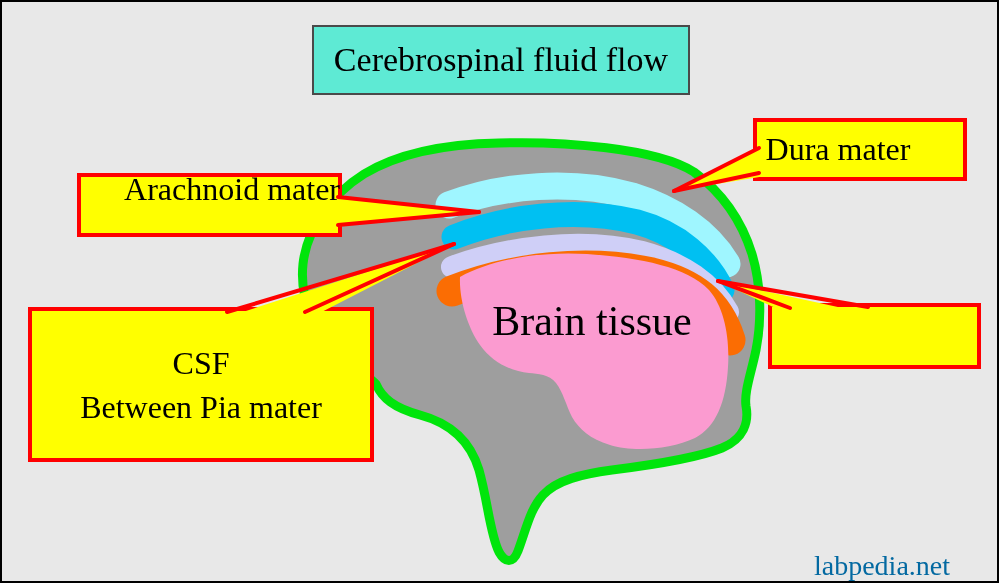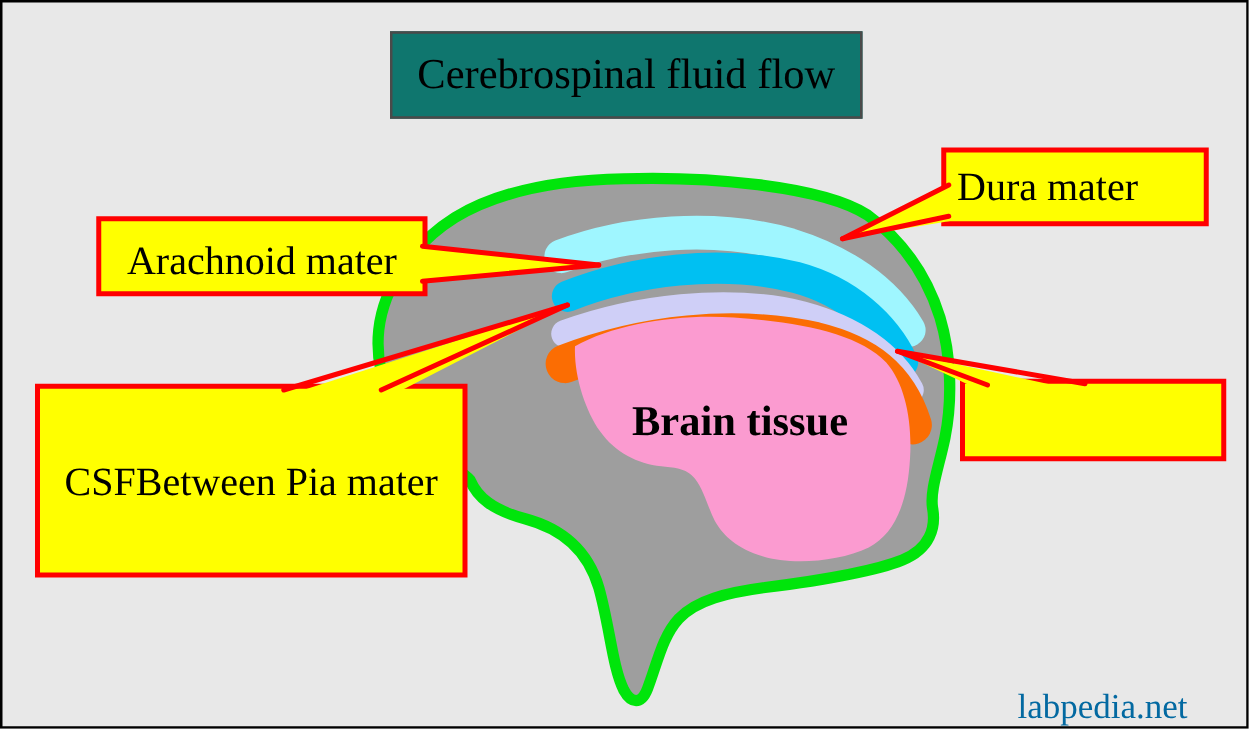--- a/index.html
+++ b/index.html
@@ -10,33 +10,33 @@
     border:2px solid #000;
     background:#E8E8E8;
     overflow:hidden;
     font-family:"Liberation Serif","DejaVu Serif",serif;
   }
   .diagram-svg{position:absolute;left:0;top:0;}
   .overlay{position:absolute;display:flex;align-items:center;justify-content:center;
            text-align:center;color:#000;}
   .title-box{
     left:310px;top:23px;width:378px;height:70px;
-    background:#0f766e;border:2px solid #4a4a4a;box-sizing:border-box;
+    background:#5eead4;border:2px solid #4a4a4a;box-sizing:border-box;
     font-size:34px;
   }
   .label-text{font-size:32px;line-height:1.1;}
   .dura-text{left:731px;top:118px;width:210px;height:59px;}
-  .arachnoid-text{left:77px;top:177px;width:261px;height:60px;}
+  .arachnoid-text{left:77px;top:158px;width:261px;height:60px;justify-content:flex-end;}
   .pia-text{left:768px;top:303px;width:209px;height:62px;}
   .csf-text{
     left:28px;top:307px;width:342px;height:151px;
-    flex-direction:row;justify-content:center;
+    flex-direction:column;justify-content:center;
     font-size:32px;line-height:44px;
   }
-  .brain-text{left:470px;top:316px;width:240px;height:40px;font-size:34px;font-weight:bold;}
+  .brain-text{left:470px;top:299px;width:240px;height:40px;font-size:42px;}
   .watermark{left:775px;top:533px;width:210px;height:38px;font-size:28px;color:#0369a1;margin-top:12px;}
 </style>
 </head>
 <body>
 
 <div class="frame">
 
   <svg class="diagram-svg" width="999" height="583" viewBox="0 0 999 583">
 
     <path stroke-width="9" stroke-linejoin="round" d="M 497,141

